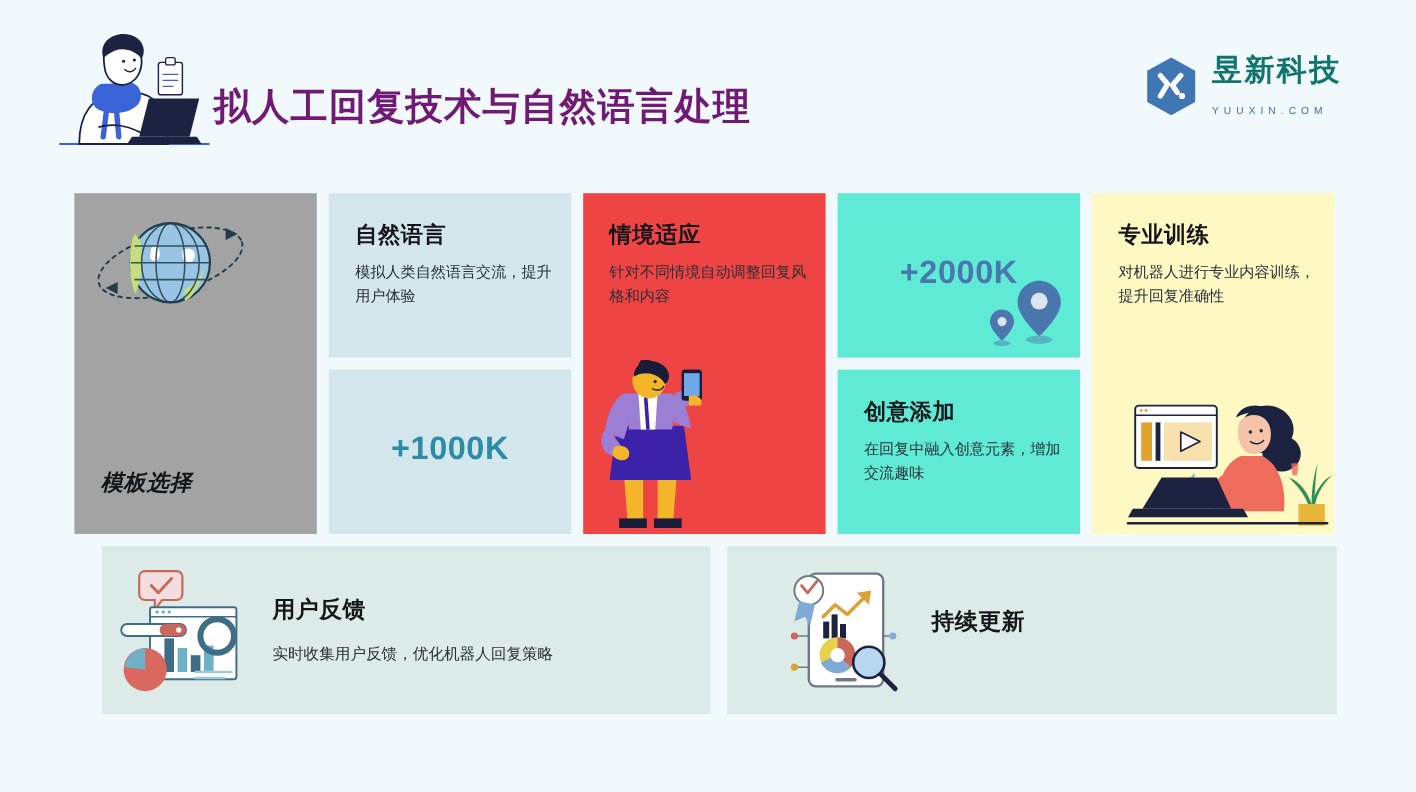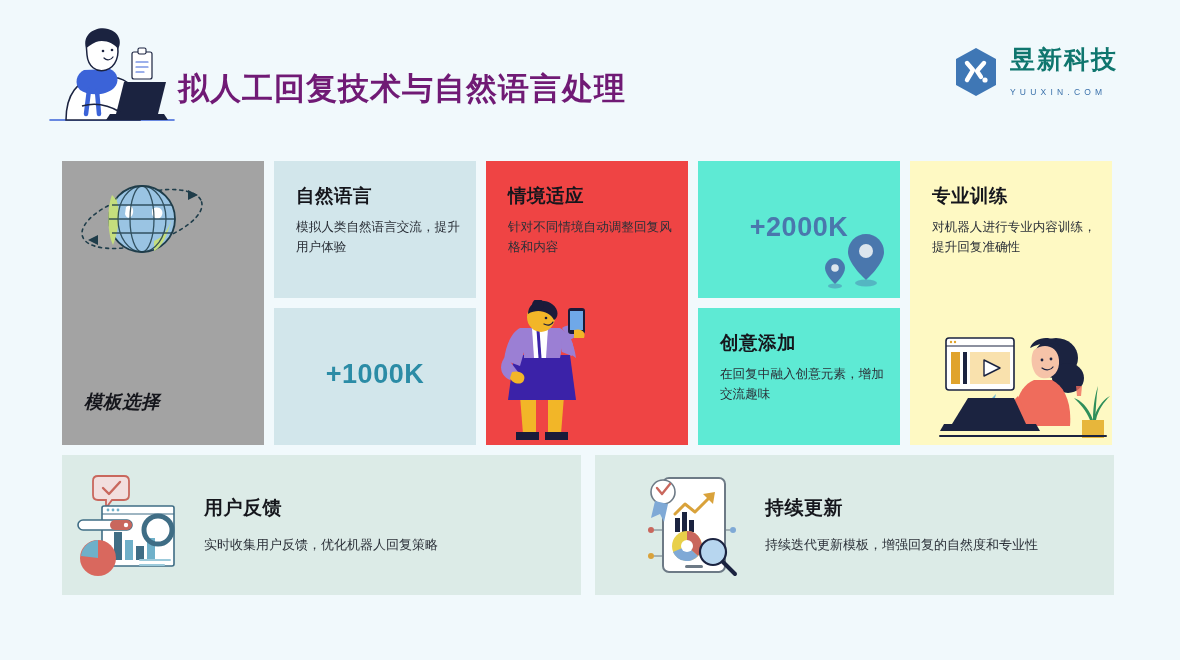--- a/index.html
+++ b/index.html
@@ -57,21 +57,21 @@
   }
   .stat-teal { color: #2b8ca6; }
   .stat-blue { color: #4a77ad; }
 
   
   .row-bottom { display: flex; gap: 14px; margin-top: 10px; }
   .wide-card {
     position: relative; height: 140px; background: #dcebe7;
     display: flex; align-items: center; overflow: hidden;
   }
-  .wide-1 { width: 519px; }
+  .wide-1 { width: 519px; margin-left: 23px; }
   .wide-2 { width: 519px; padding-left: 28px; }
   .wide-icon { width: 110px; height: 110px; flex: 0 0 auto; margin-left: 14px; }
   .wide-text { margin-left: 18px; }
   .wide-title { font-size: 19px; font-weight: bold; color: #15161c; letter-spacing: .5px; margin-bottom: 14px; }
   .wide-desc { font-size: 13px; color: #2b3038; line-height: 1.5; }
 
   
   .globe-icon { position: absolute; left: 14px; top: 6px; width: 135px; height: 110px; }
   .lady-icon  { position: absolute; left: 4px; bottom: 0px; width: 105px; height: 145px; }
   .pin-icon   { position: absolute; right: 12px; bottom: 6px; width: 72px; height: 62px; }
@@ -340,19 +340,18 @@
           <circle cx="76" cy="82" r="13" fill="#b7d6ef" stroke="#1b2340" stroke-width="2.2"></circle>
           <path d="M86 92 L98 104" stroke="#1b2340" stroke-width="4" stroke-linecap="round"></path>
 
           <circle cx="14" cy="60" r="3" fill="#c9675d"></circle>
           <circle cx="14" cy="86" r="3" fill="#d9a23b"></circle>
           <circle cx="96" cy="60" r="3" fill="#7fa9d6"></circle>
           <path d="M17 60 H26 M17 86 H26 M93 60 H88" stroke="#6d7a86" stroke-width="1.2"></path>
         </svg>
         <div class="wide-text">
           <div class="wide-title">持续更新</div>
-          <div class="wide-desc">持续迭代更新模板，增强回复的自然度和专业性</div>
         </div>
       </div>
 
     </div>
   </div>
 </div>
 
 </body></html>

